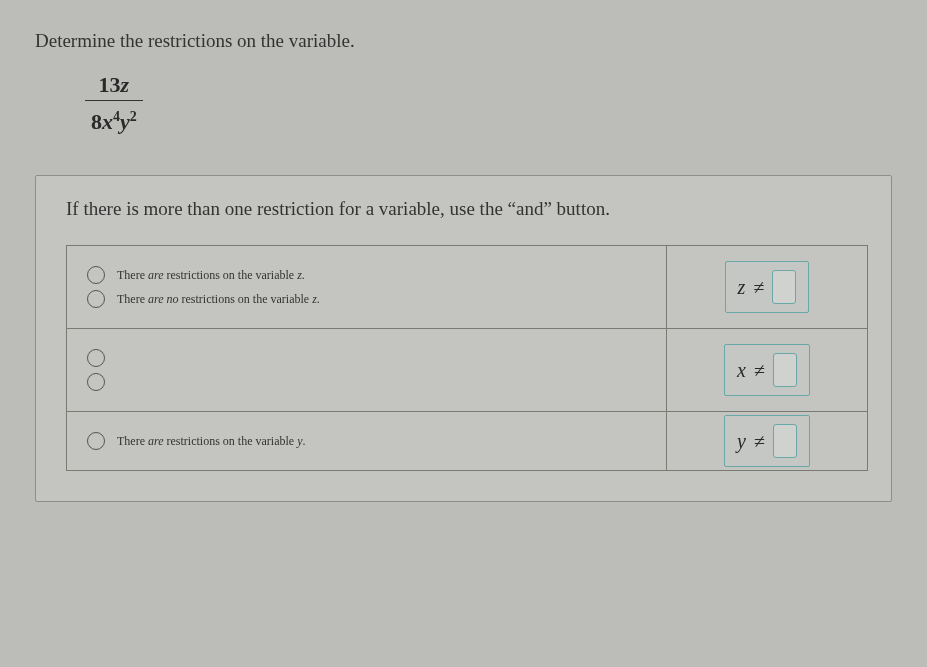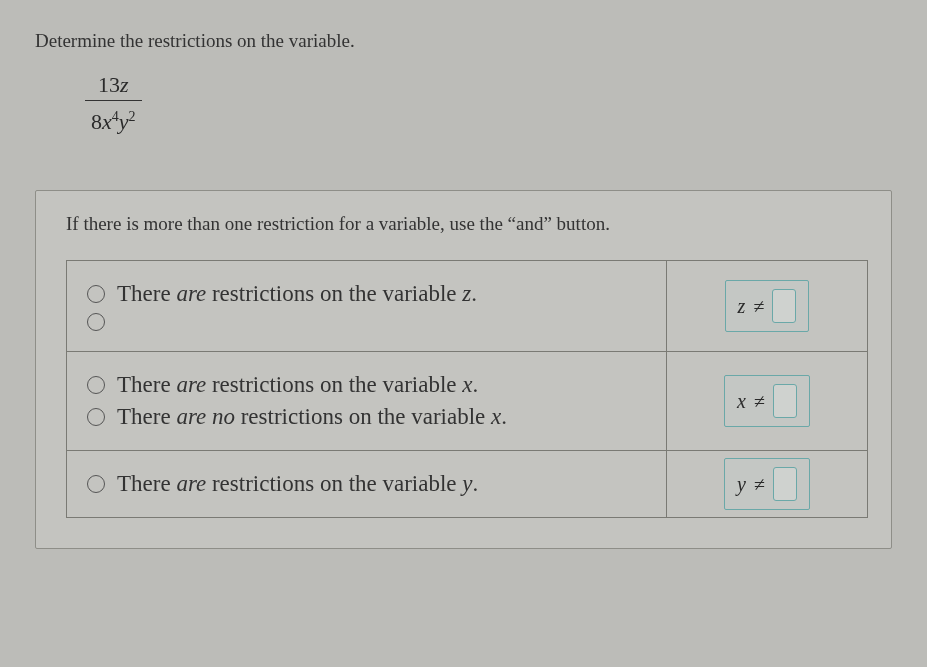--- a/index.html
+++ b/index.html
@@ -12,21 +12,22 @@
     height: 667px;
     box-sizing: border-box;
   }
   .prompt {
     font-size: 19px;
     margin-bottom: 20px;
     color: #333333;
   }
   .fraction-wrap {
     margin-left: 50px;
-    margin-bottom: 55px;
+    margin-bottom: 40px;
+    font-weight: bold;
   }
   .fraction {
     display: inline-block;
     text-align: center;
     font-size: 22px;
     font-family: 'Times New Roman', serif;
   }
   .numer {
     padding: 0 6px 2px 6px;
   }
@@ -67,21 +68,21 @@
   }
   .right-cell {
     width: 200px;
     display: flex;
     align-items: center;
     justify-content: center;
   }
   .option {
     display: flex;
     align-items: center;
-    font-size: 23px;
+    font-size: 12px;
     color: #333;
     margin: 6px 0;
     cursor: pointer;
   }
   .radio {
     width: 16px;
     height: 16px;
     border: 1.5px solid #555;
     border-radius: 50%;
     margin-right: 12px;
@@ -136,40 +137,39 @@
   <div class="table">
 
     <div class="row">
       <div class="left-cell">
         <div class="option">
           <span class="radio"></span>
           <span><span>There </span><span class="are">are</span><span> restrictions on the variable </span><span class="var">z</span>.</span>
         </div>
         <div class="option">
           <span class="radio"></span>
+          <span><span>There </span><span class="are">are no</span><span> restrictions on the variable </span><span class="var">z</span>.</span>
         </div>
       </div>
       <div class="right-cell">
         <div class="eq-box">
           <span class="var">z</span>
           <span class="neq">≠</span>
           <span class="input-slot"></span>
         </div>
       </div>
     </div>
 
     <div class="row">
       <div class="left-cell">
         <div class="option">
           <span class="radio"></span>
-          <span><span>There </span><span class="are">are</span><span> restrictions on the variable </span><span class="var">x</span>.</span>
         </div>
         <div class="option">
           <span class="radio"></span>
-          <span><span>There </span><span class="are">are no</span><span> restrictions on the variable </span><span class="var">x</span>.</span>
         </div>
       </div>
       <div class="right-cell">
         <div class="eq-box">
           <span class="var">x</span>
           <span class="neq">≠</span>
           <span class="input-slot"></span>
         </div>
       </div>
     </div>

